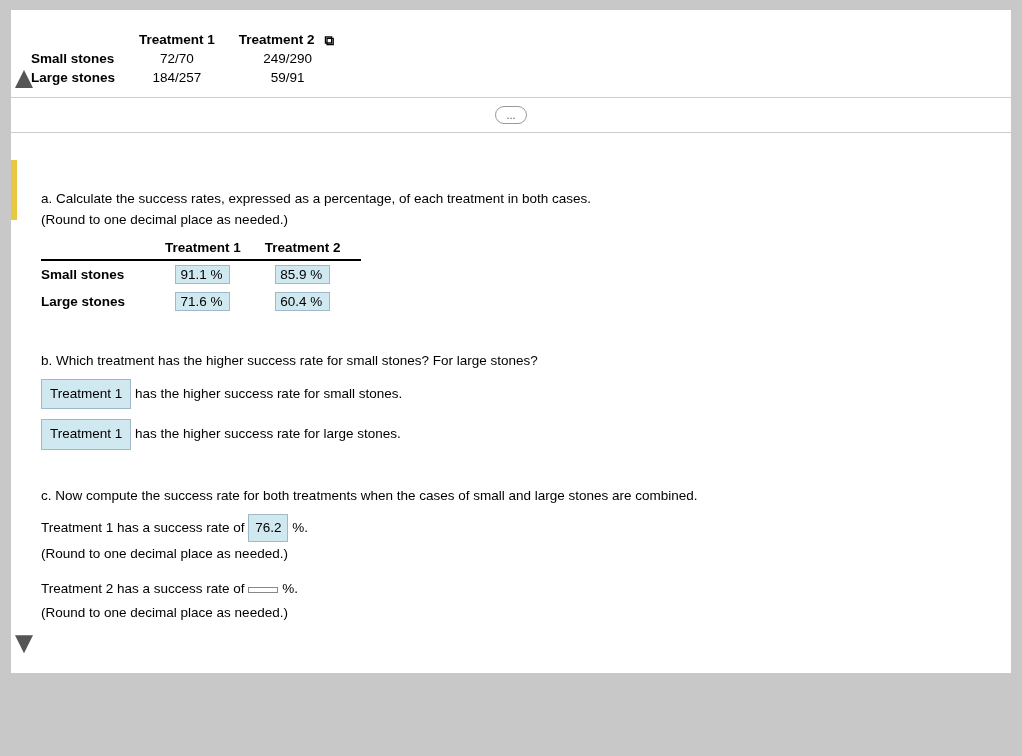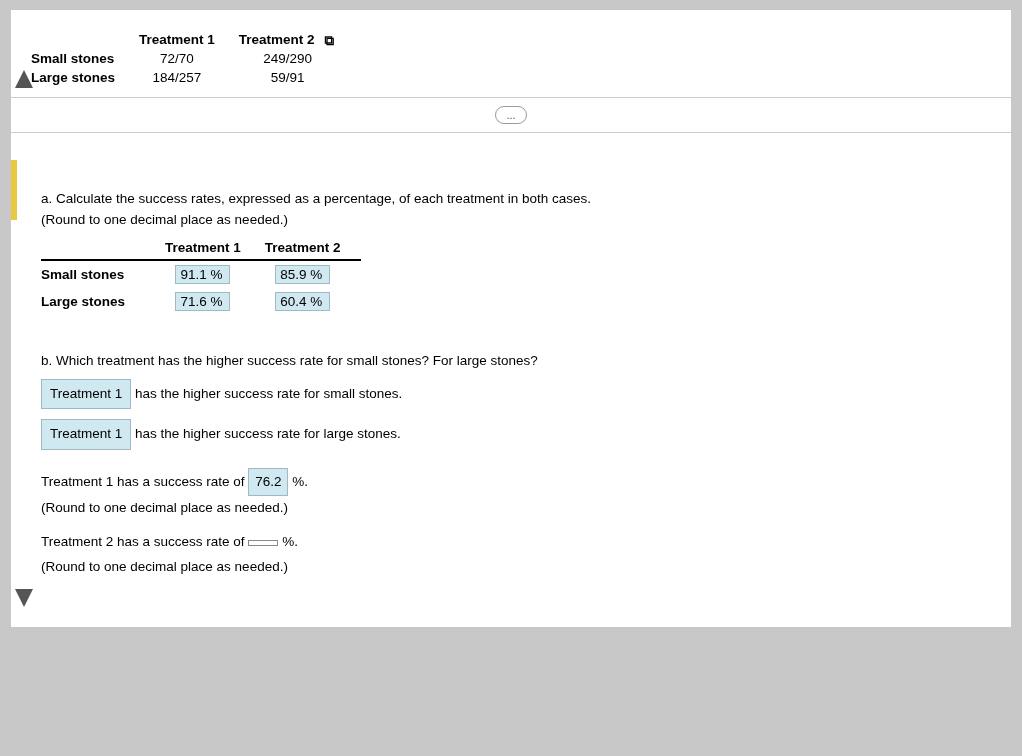--- a/index.html
+++ b/index.html
@@ -307,20 +307,21 @@
         <span>has the higher success rate for small stones.</span>
       </div>
 
       <div class="sentence-line">
         <span class="inline-box">Treatment 1</span>
         <span>has the higher success rate for large stones.</span>
       </div>
     </div>
 
     <div class="question-block">
+      <div class="question-label">c. Now compute the success rate for both treatments when the cases of small and large stones are combined.</div>
 
       <div class="sentence-line">
         <span>Treatment 1 has a success rate of</span>
         <span class="answer-input-small">76.2</span>
         <span>%.</span>
         <br>
         <span>(Round to one decimal place as needed.)</span>
       </div>
 
       <div class="sentence-line">

